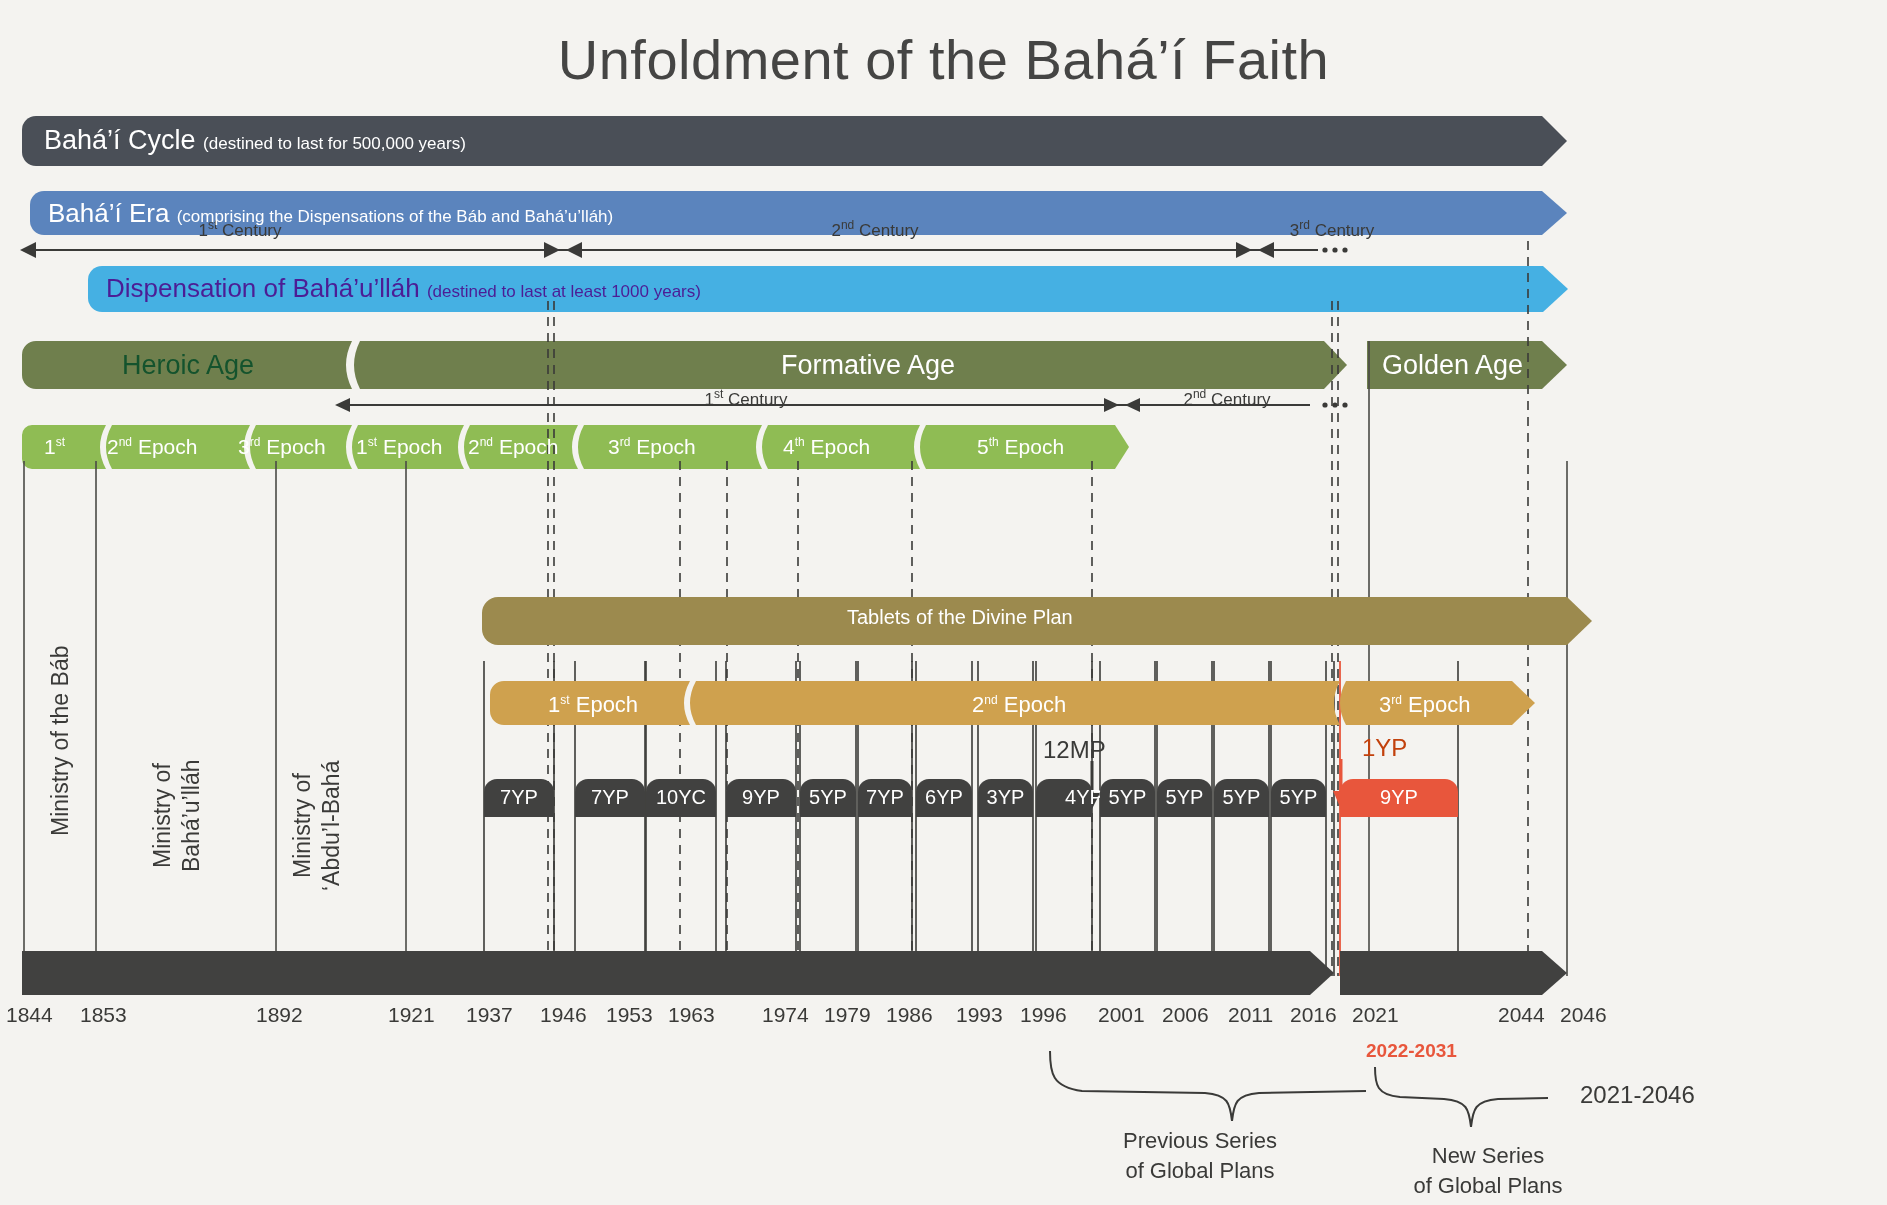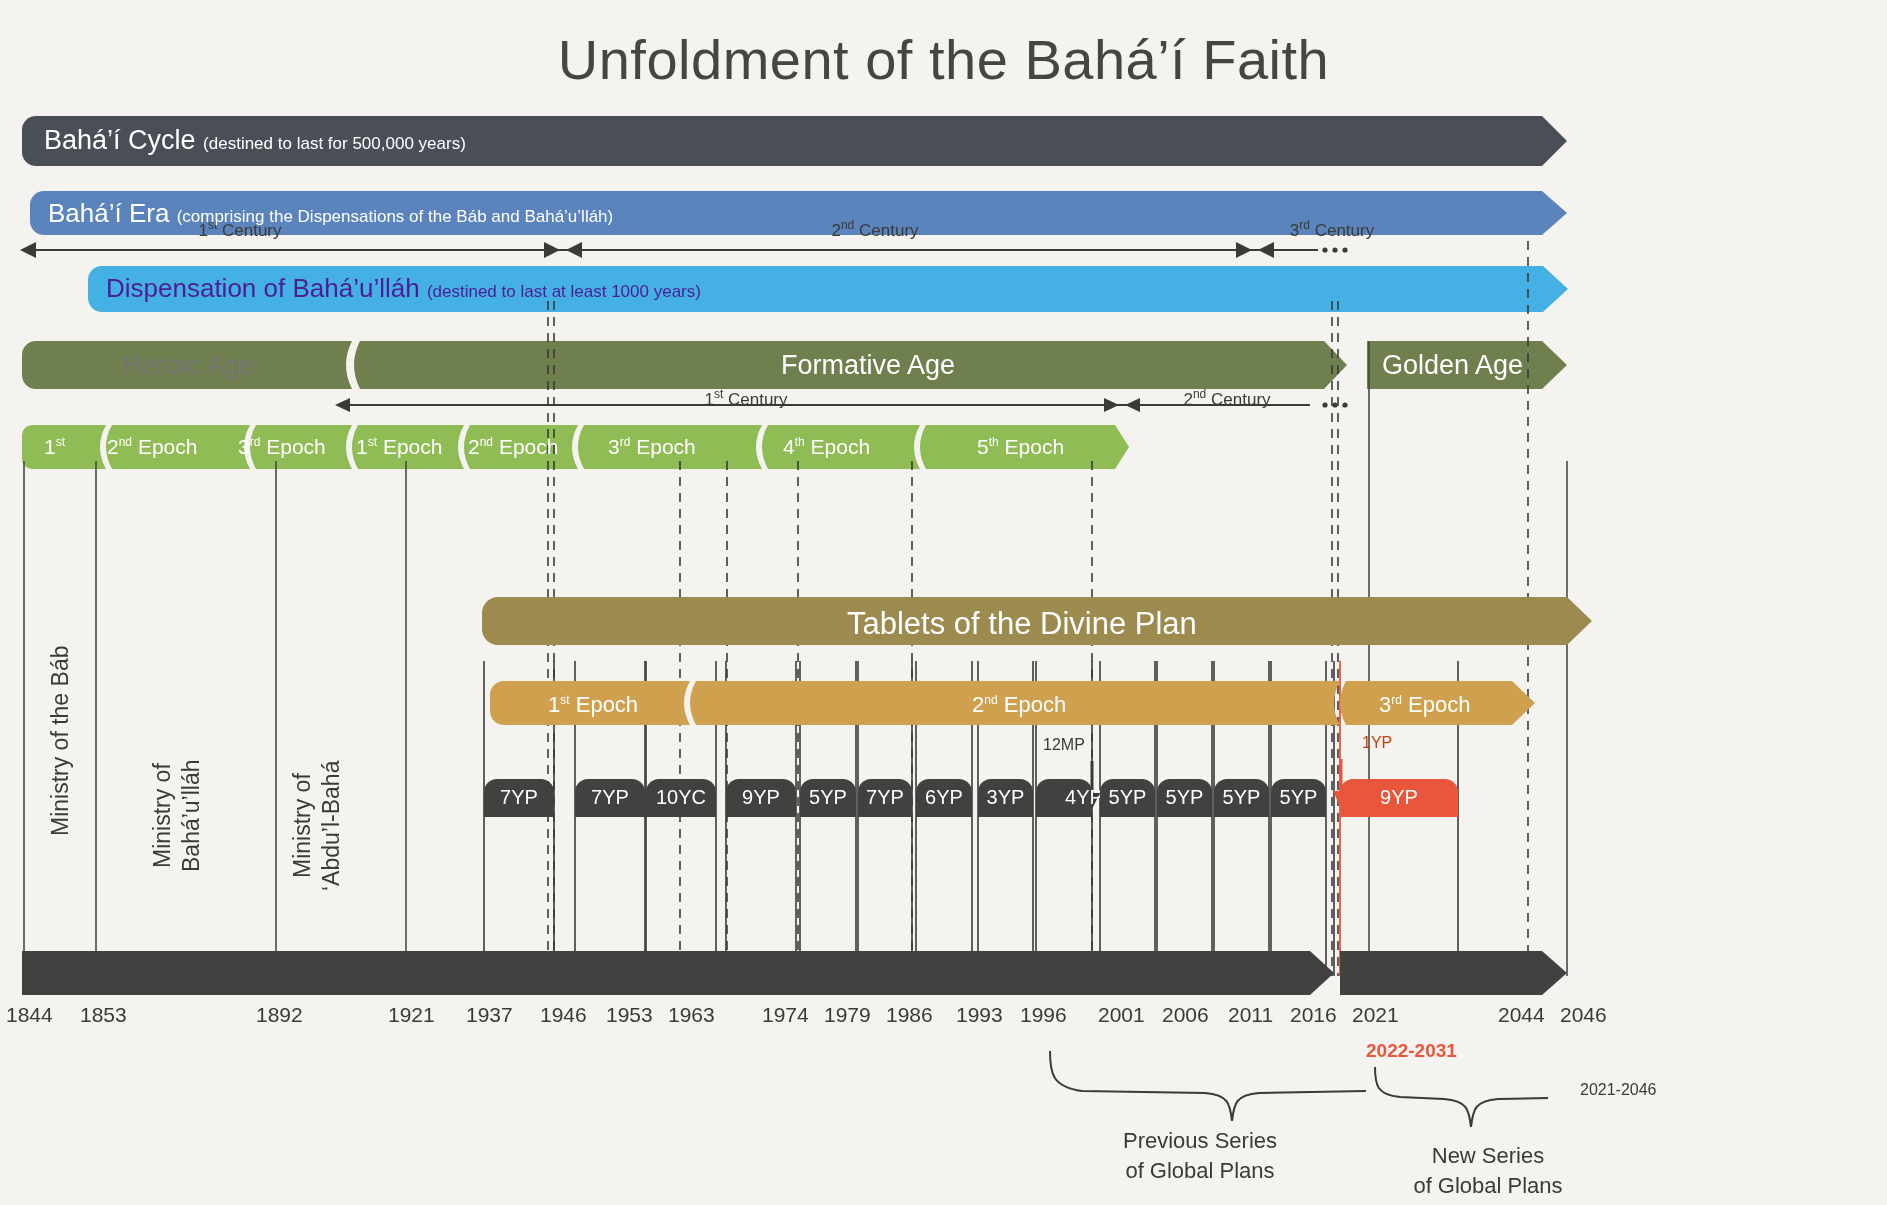--- a/index.html
+++ b/index.html
@@ -19,21 +19,21 @@
     position:absolute;left:0;top:6px;width:1887px;
     text-align:center;font-size:56px;font-weight:400;color:#454544;
     letter-spacing:.5px;
   }
   .sub{font-size:17px;}
 
   
   .cent-label{position:absolute;font-size:17px;color:#3a3a38;white-space:nowrap;text-align:center;}
   .year{position:absolute;font-size:21px;color:#3a3a38;white-space:nowrap;}
   .year.red{color:#e8563c;font-size:19px;font-weight:bold;}
-  .note{position:absolute;font-size:16px;color:#3a3a38;white-space:nowrap;}
+  .note{position:absolute;font-size:24px;color:#3a3a38;white-space:nowrap;}
   .note.red{color:#c2410c;text-align:right;}
 
   
   .vlabel{
     position:absolute;
     writing-mode:vertical-rl;
     transform:rotate(180deg);
     font-size:23px;color:#3a3a38;
     text-align:center;line-height:1.25;
     white-space:pre-line;
@@ -111,21 +111,21 @@
   </div>
 
   <svg class="abs" style="left:22px;top:320px;" width="1545" height="48">
 
     <path d="M14,0 H330 Q318,24 330,48 H14 A14,14 0 0 1 0,34 V14 A14,14 0 0 1 14,0 Z" fill="#6f7f4d"></path>
 
     <path d="M338,0 H1302 L1325,24 L1302,48 H338 Q326,24 338,0 Z" fill="#6f7f4d"></path>
 
     <path d="M1345,0 H1520 L1545,24 L1520,48 H1345 Z" fill="#6f7f4d"></path>
   </svg>
-  <div class="abs" style="left:122px;top:329px;color:#737373;font-size:27px;z-index:5;">Heroic Age</div>
+  <div class="abs" style="left:122px;top:329px;color:#14532d;font-size:27px;z-index:5;">Heroic Age</div>
   <div class="abs" style="left:781px;top:329px;color:#fff;font-size:27px;z-index:5;">Formative Age</div>
   <div class="abs" style="left:1382px;top:329px;color:#fff;font-size:27px;z-index:5;">Golden Age</div>
 
   <svg class="abs" style="left:335px;top:372px;" width="1020" height="24">
     <line x1="10" y1="12" x2="975" y2="12" stroke="#3a3a38" stroke-width="2"></line>
     <path d="M0,12 L15,5 L15,19 Z" fill="#3a3a38"></path>
     <path d="M784,12 L769,5 L769,19 Z" fill="#3a3a38"></path>
     <path d="M790,12 L805,5 L805,19 Z" fill="#3a3a38"></path>
     <circle cx="990" cy="12" r="2.6" fill="#3a3a38"></circle>
     <circle cx="1000" cy="12" r="2.6" fill="#3a3a38"></circle>
@@ -238,21 +238,21 @@
       <line x1="1092" y1="160" x2="1092" y2="675"></line>
       <line x1="1332" y1="0" x2="1332" y2="675"></line>
       <line x1="1338" y1="0" x2="1338" y2="675"></line>
       <line x1="1528" y1="-60" x2="1528" y2="675"></line>
     </g>
   </svg>
 
   <svg class="abs" style="left:482px;top:576px;" width="1110" height="48">
     <path d="M16,0 H1085 L1110,24 L1085,48 H16 A16,16 0 0 1 0,32 V16 A16,16 0 0 1 16,0 Z" fill="#9c8a4e"></path>
   </svg>
-  <div class="abs" style="left:847px;top:585px;color:#fff;font-size:31px;z-index:5;">Tablets of the Divine Plan</div>
+  <div class="abs" style="left:847px;top:585px;color:#fff;font-size:20px;z-index:5;">Tablets of the Divine Plan</div>
 
   <svg class="abs" style="left:490px;top:660px;" width="1045" height="44">
     <path d="M14,0 H200 Q188,22 200,44 H14 A14,14 0 0 1 0,30 V14 A14,14 0 0 1 14,0 Z" fill="#cfa14e"></path>
     <path d="M206,0 H850 Q838,22 850,44 H206 Q194,22 206,0 Z" fill="#cfa14e"></path>
     <path d="M856,0 H1022 L1045,22 L1022,44 H856 Q844,22 856,0 Z" fill="#cfa14e"></path>
   </svg>
   <div class="abs" style="left:548px;top:671px;color:#fff;font-size:22px;z-index:5;">
     <span>1</span><span class="tiny">st</span>
     <span>Epoch</span>
   </div>

